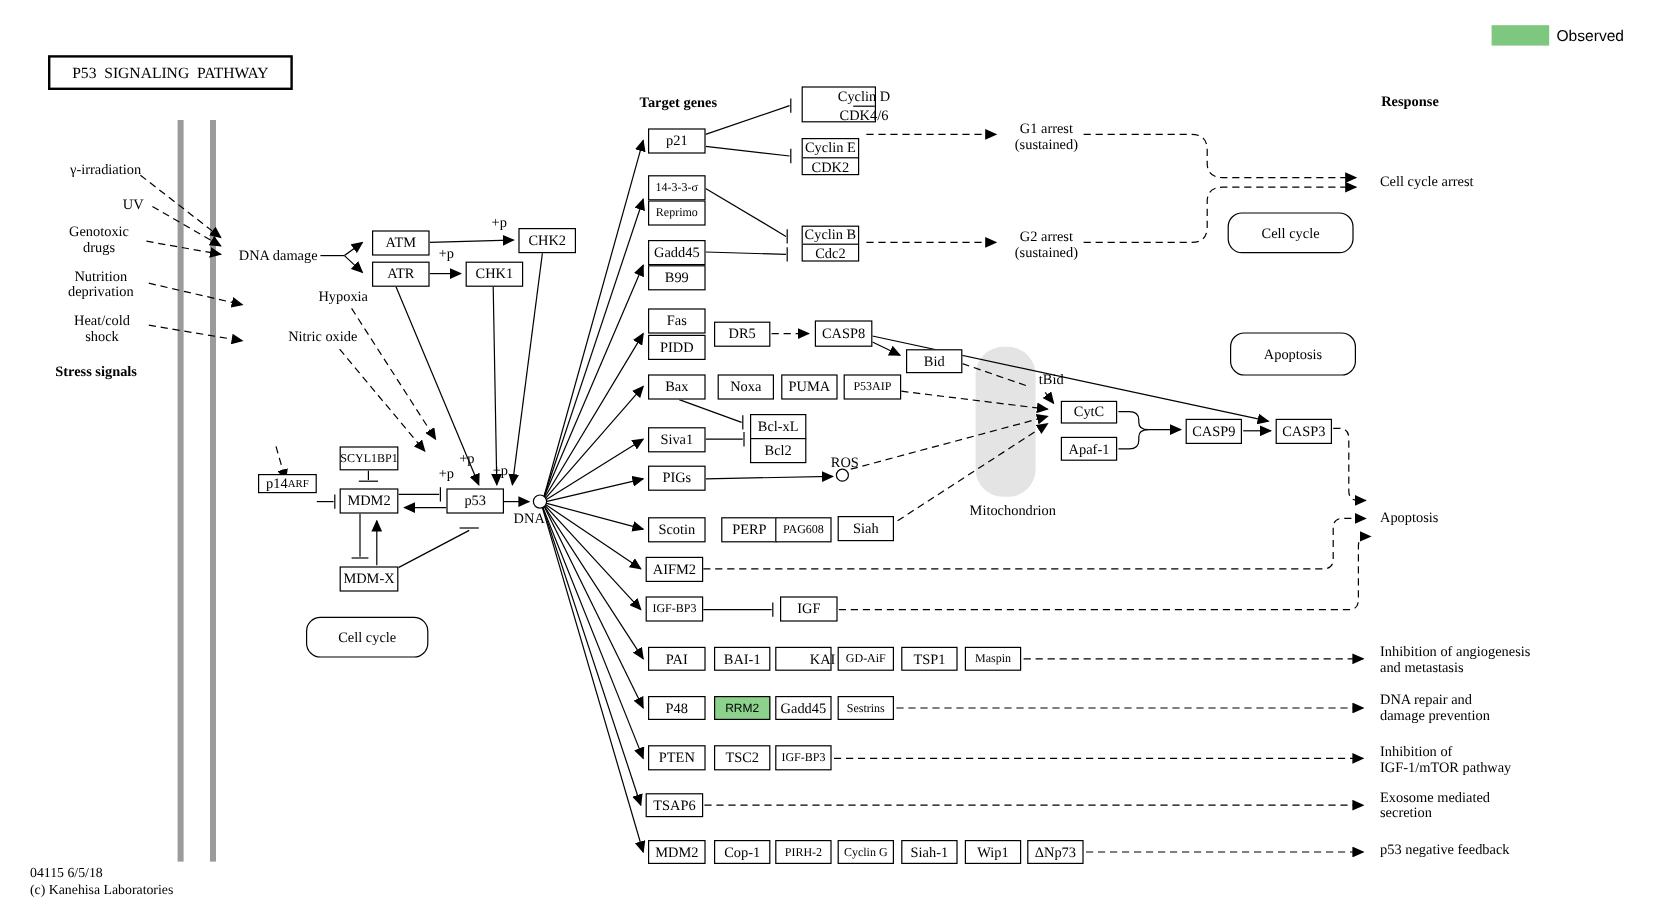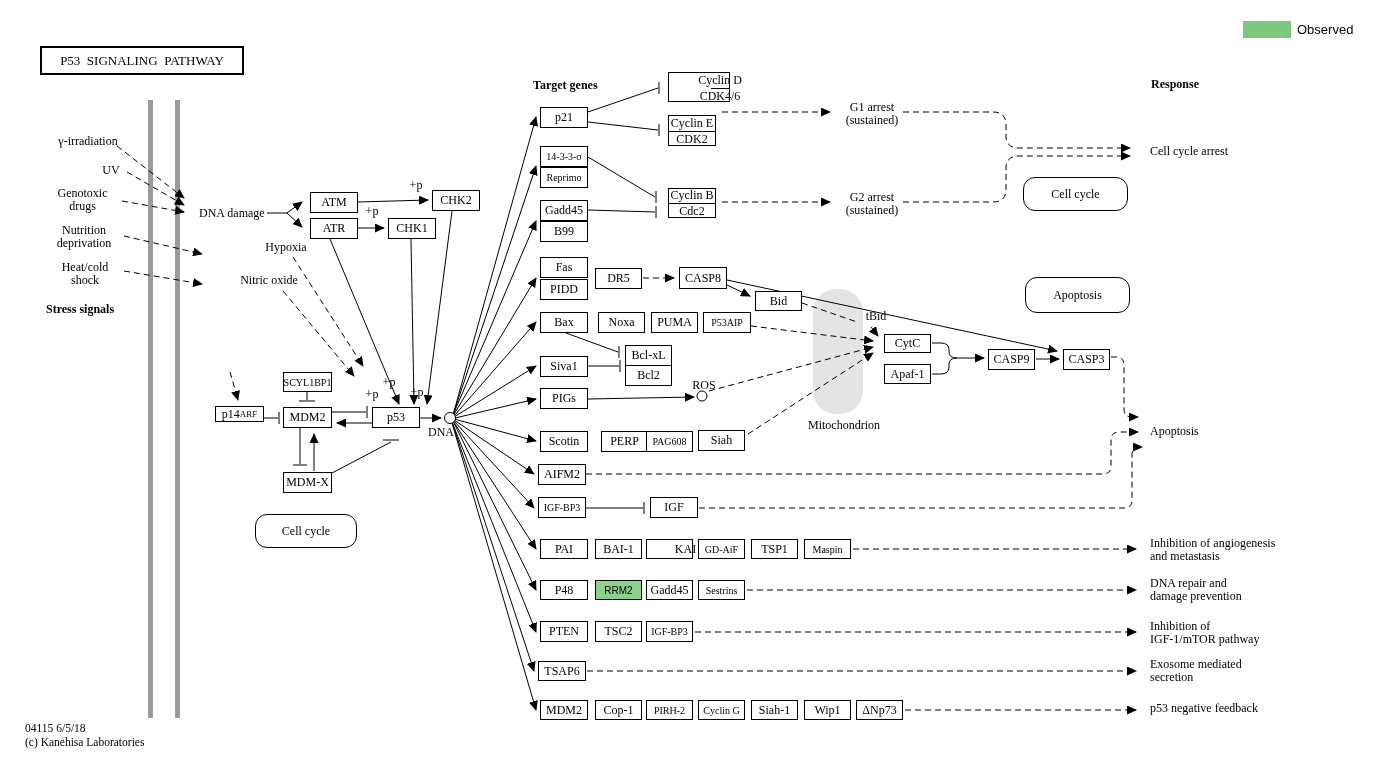--- a/index.html
+++ b/index.html
@@ -201,21 +201,21 @@
 <div class="lbl" style="left:378px;top:376px;width:22px;">+p</div>
 <div class="lbl" style="left:361px;top:388px;width:22px;">+p</div>
 <div class="lbl" style="left:406px;top:386px;width:22px;">+p</div>
 
 <div class="box" style="left:310px;top:192px;width:48px;height:21px;">ATM</div>
 <div class="box" style="left:432px;top:190px;width:48px;height:21px;">CHK2</div>
 <div class="box" style="left:310px;top:218px;width:48px;height:21px;">ATR</div>
 <div class="box" style="left:388px;top:218px;width:48px;height:21px;">CHK1</div>
 
 <div class="box f10" style="left:283px;top:372px;width:49px;height:20px;">SCYL1BP1</div>
-<div class="box" style="left:215px;top:406px;width:49px;height:16px;">
+<div class="box" style="left:215px;top:395px;width:49px;height:16px;">
       <span>p14</span>
       <span class="sup">ARF</span>
     </div>
 <div class="box" style="left:283px;top:407px;width:49px;height:21px;">MDM2</div>
 <div class="box" style="left:372px;top:407px;width:48px;height:21px;">p53</div>
 <div class="box" style="left:283px;top:472px;width:49px;height:21px;">MDM-X</div>
 
 <div class="box" style="left:540px;top:107px;width:48px;height:21px;">p21</div>
 <div class="box f11" style="left:540px;top:146px;width:48px;height:21px;">14-3-3-σ</div>
 <div class="box f11" style="left:540px;top:167px;width:48px;height:21px;">Reprimo</div>

